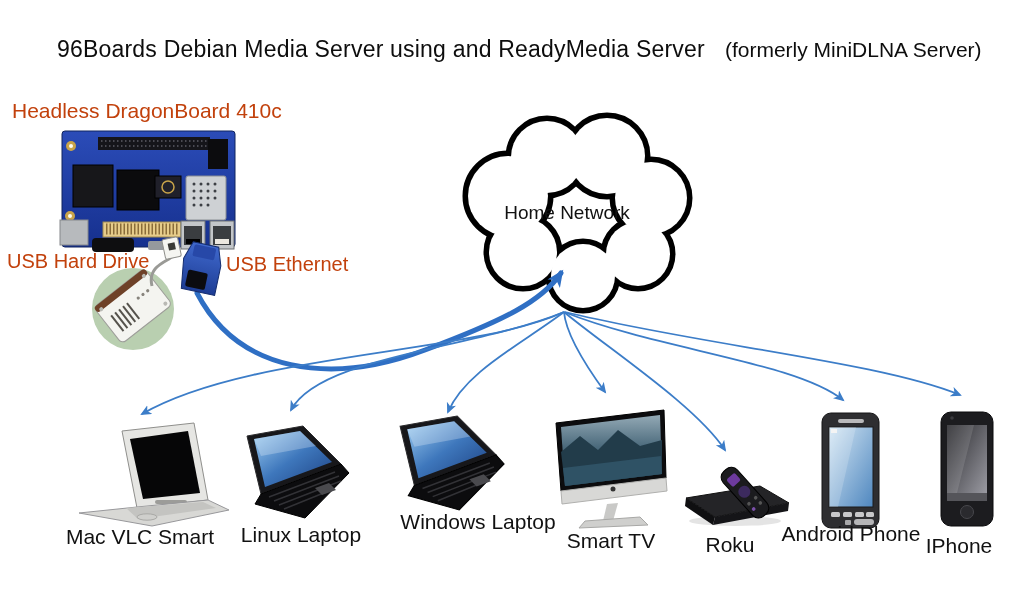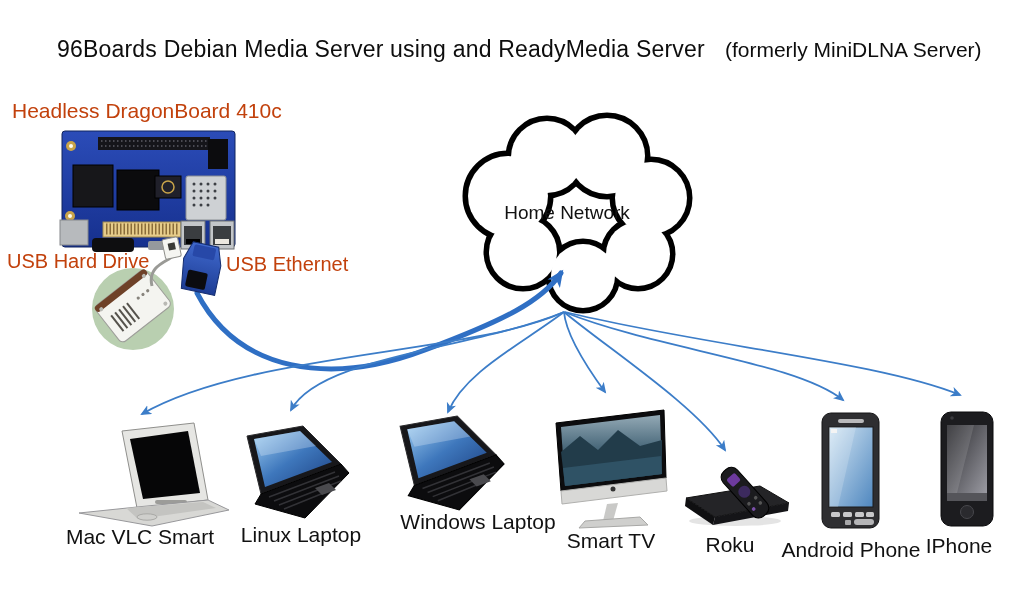--- a/index.html
+++ b/index.html
@@ -14,21 +14,21 @@
   .cap{position:absolute;color:#c2410c;white-space:nowrap;}
   .cap-board{left:12px;top:99px;font-size:21px;}
   .cap-hd{left:7px;top:250px;font-size:20px;}
   .cap-eth{left:226px;top:253px;font-size:20px;}
   .devlbl{position:absolute;width:180px;text-align:center;font-size:21px;color:#111;white-space:nowrap;}
   .lbl-mac{left:50px;top:525px;}
   .lbl-linux{left:211px;top:523px;}
   .lbl-windows{left:388px;top:510px;}
   .lbl-smarttv{left:521px;top:529px;}
   .lbl-roku{left:640px;top:533px;}
-  .lbl-android{left:761px;top:538px;}
+  .lbl-android{left:761px;top:522px;}
   .lbl-iphone{left:869px;top:534px;}
 </style>
 </head>
 <body>
 
 <div class="stage">
 
   <svg class="layer" width="1024" height="597" viewBox="0 0 1024 597">
     <defs>
       <linearGradient id="pcbg" x1="0" y1="0" x2="0" y2="1">

